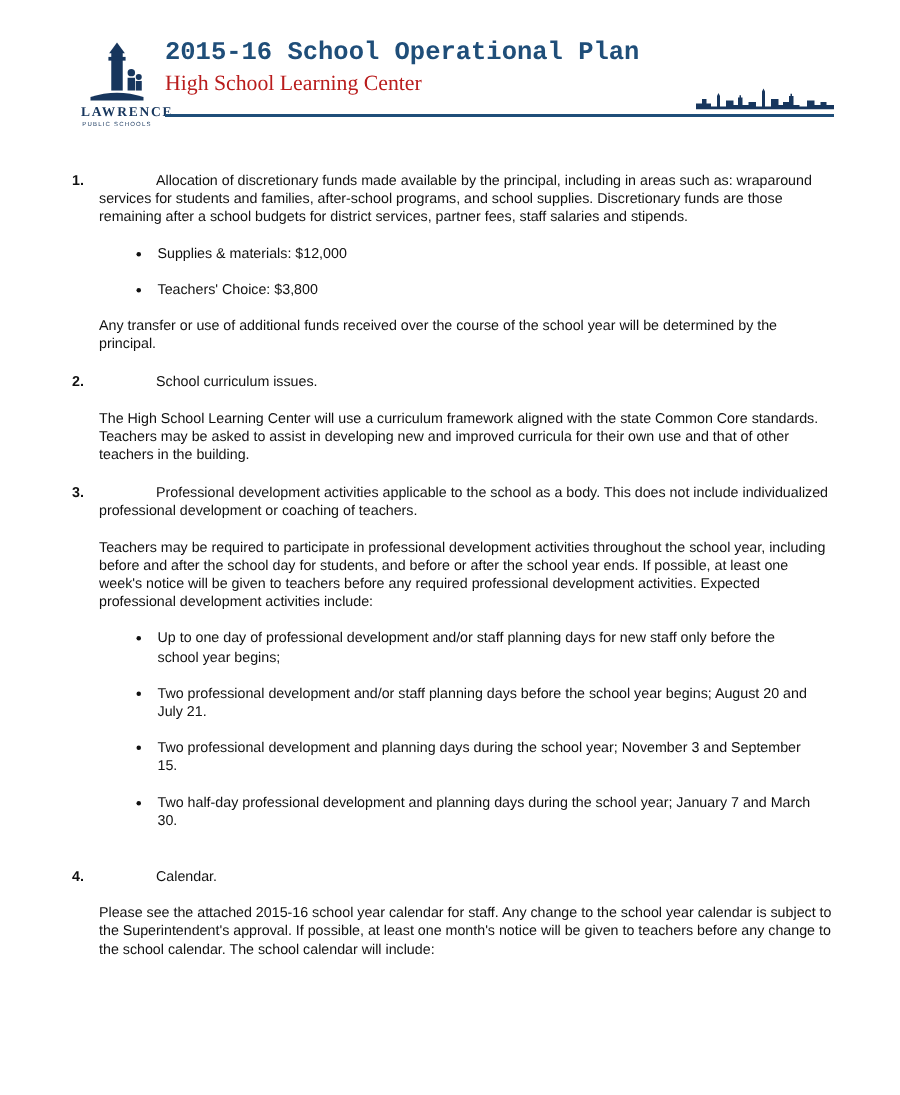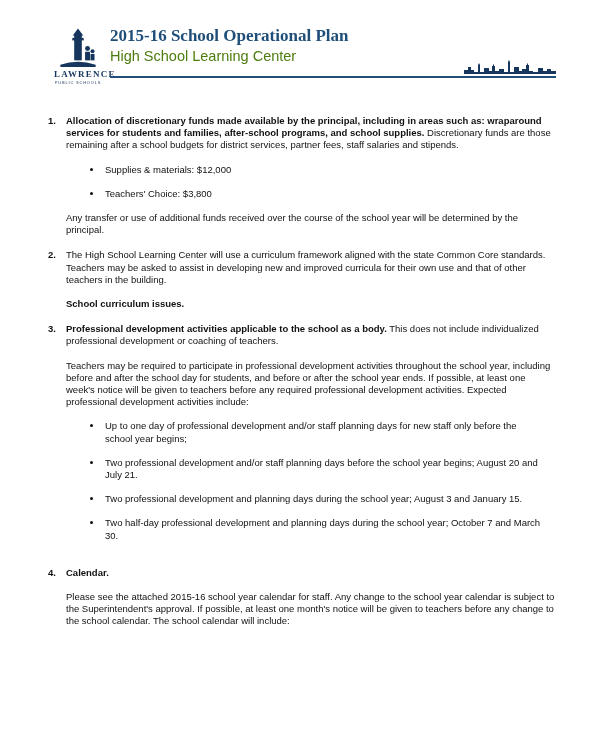--- a/index.html
+++ b/index.html
@@ -13,37 +13,37 @@
   .doc-header { display: flex; align-items: flex-start; padding: 26px 44px 0 54px; }
   .logo { width: 48px; flex: none; text-align: center; margin-right: 8px; }
   .logo svg { display: block; margin: 0 auto; }
   .logo-name {
     font-family: "Liberation Serif", serif; font-size: 9px; letter-spacing: 1.2px;
     color: #17365D; font-weight: 600; margin-top: 1px; white-space: nowrap;
   }
   .logo-sub { font-size: 4px; letter-spacing: 0.8px; color: #17365D; margin-top: 1px; }
   .title-block { flex: 1; min-width: 0; }
   .doc-title {
-    margin: 0; font-family: Liberation Serif, serif; font-size: 17px;
+    margin: 0; font-family: Liberation Mono, monospace; font-size: 17px;
     line-height: 20px; font-weight: 700; color: #1F4E79;
   }
   .doc-subtitle {
-    margin: 2px 0 0; font-family: Liberation Sans, sans-serif; font-size: 14.5px;
-    line-height: 17px; font-weight: 400; color: #4d7c0f;
+    margin: 2px 0 0; font-family: Liberation Serif, serif; font-size: 14.5px;
+    line-height: 17px; font-weight: 400; color: #b91c1c;
   }
   .rule-row { position: relative; height: 13px; border-bottom: 2px solid #1F4E79; }
   .skyline { position: absolute; right: 0; bottom: -2px; }
   
   .doc-body { padding: 30px 44px 0 48px; }
   .item { display: flex; margin-bottom: 13px; }
   .num { width: 18px; flex: none; font-size: 9.5px; line-height: 12.2px; font-weight: 700; }
   .content { flex: 1; min-width: 0; font-size: 9.5px; line-height: 12.2px; }
   .content p { margin: 0 0 12px 0; }
   .content p:last-child, .content ul:last-child { margin-bottom: 0; }
-  .content strong { font-weight: 700; }
+  .content strong { font-weight: 400; margin-left: 38px; }
   .content ul { margin: 0 0 12px 0; padding-left: 25px; list-style: disc; }
   .content li { margin: 12px; padding-left: 2px; }
 </style>
 </head>
 <body>
 
 <div class="page">
 
   <header class="doc-header">
     <div class="logo">
@@ -89,36 +89,36 @@
           <li>Supplies &amp; materials: $12,000</li>
           <li>Teachers' Choice: $3,800</li>
         </ul>
         <p>Any transfer or use of additional funds received over the course of the school year will be determined by the principal.</p>
       </div>
     </section>
 
     <section class="item">
       <div class="num">2.</div>
       <div class="content">
+        <p><strong>School curriculum issues.</strong></p>
         <p>The High School Learning Center will use a curriculum framework aligned with the state Common Core standards.  Teachers may be asked to assist in developing new and improved curricula for their own use and that of other teachers in the building.</p>
-        <p><strong>School curriculum issues.</strong></p>
       </div>
     </section>
 
     <section class="item">
       <div class="num">3.</div>
       <div class="content">
         <p><strong>Professional development activities applicable to the school as a body.</strong>
           <span>This does not include individualized professional development or coaching of teachers.</span></p>
         <p>Teachers may be required to participate in professional development activities throughout the school year, including before and after the school day for students, and before or after the school year ends.  If possible, at least one week's notice will be given to teachers before any required professional development activities. Expected professional development activities include:</p>
         <ul>
           <li>Up to one day of professional development and/or staff planning days for new staff only before the school year begins;</li>
           <li>Two professional development and/or staff planning days before the school year begins; August 20 and July 21.</li>
-          <li>Two professional development and planning days during the school year; August 3 and January 15.</li>
-          <li>Two half-day professional development and planning days during the school year; October 7 and March 30.</li>
+          <li>Two professional development and planning days during the school year; November 3 and September 15.</li>
+          <li>Two half-day professional development and planning days during the school year; January 7 and March 30.</li>
         </ul>
       </div>
     </section>
 
     <section class="item">
       <div class="num">4.</div>
       <div class="content">
         <p><strong>Calendar.</strong></p>
         <p>Please see the attached 2015-16 school year calendar for staff. Any change to the school year calendar is subject to the Superintendent's approval.  If possible, at least one month's notice will be given to teachers before any change to the school calendar.  The school calendar will include:</p>
       </div>

